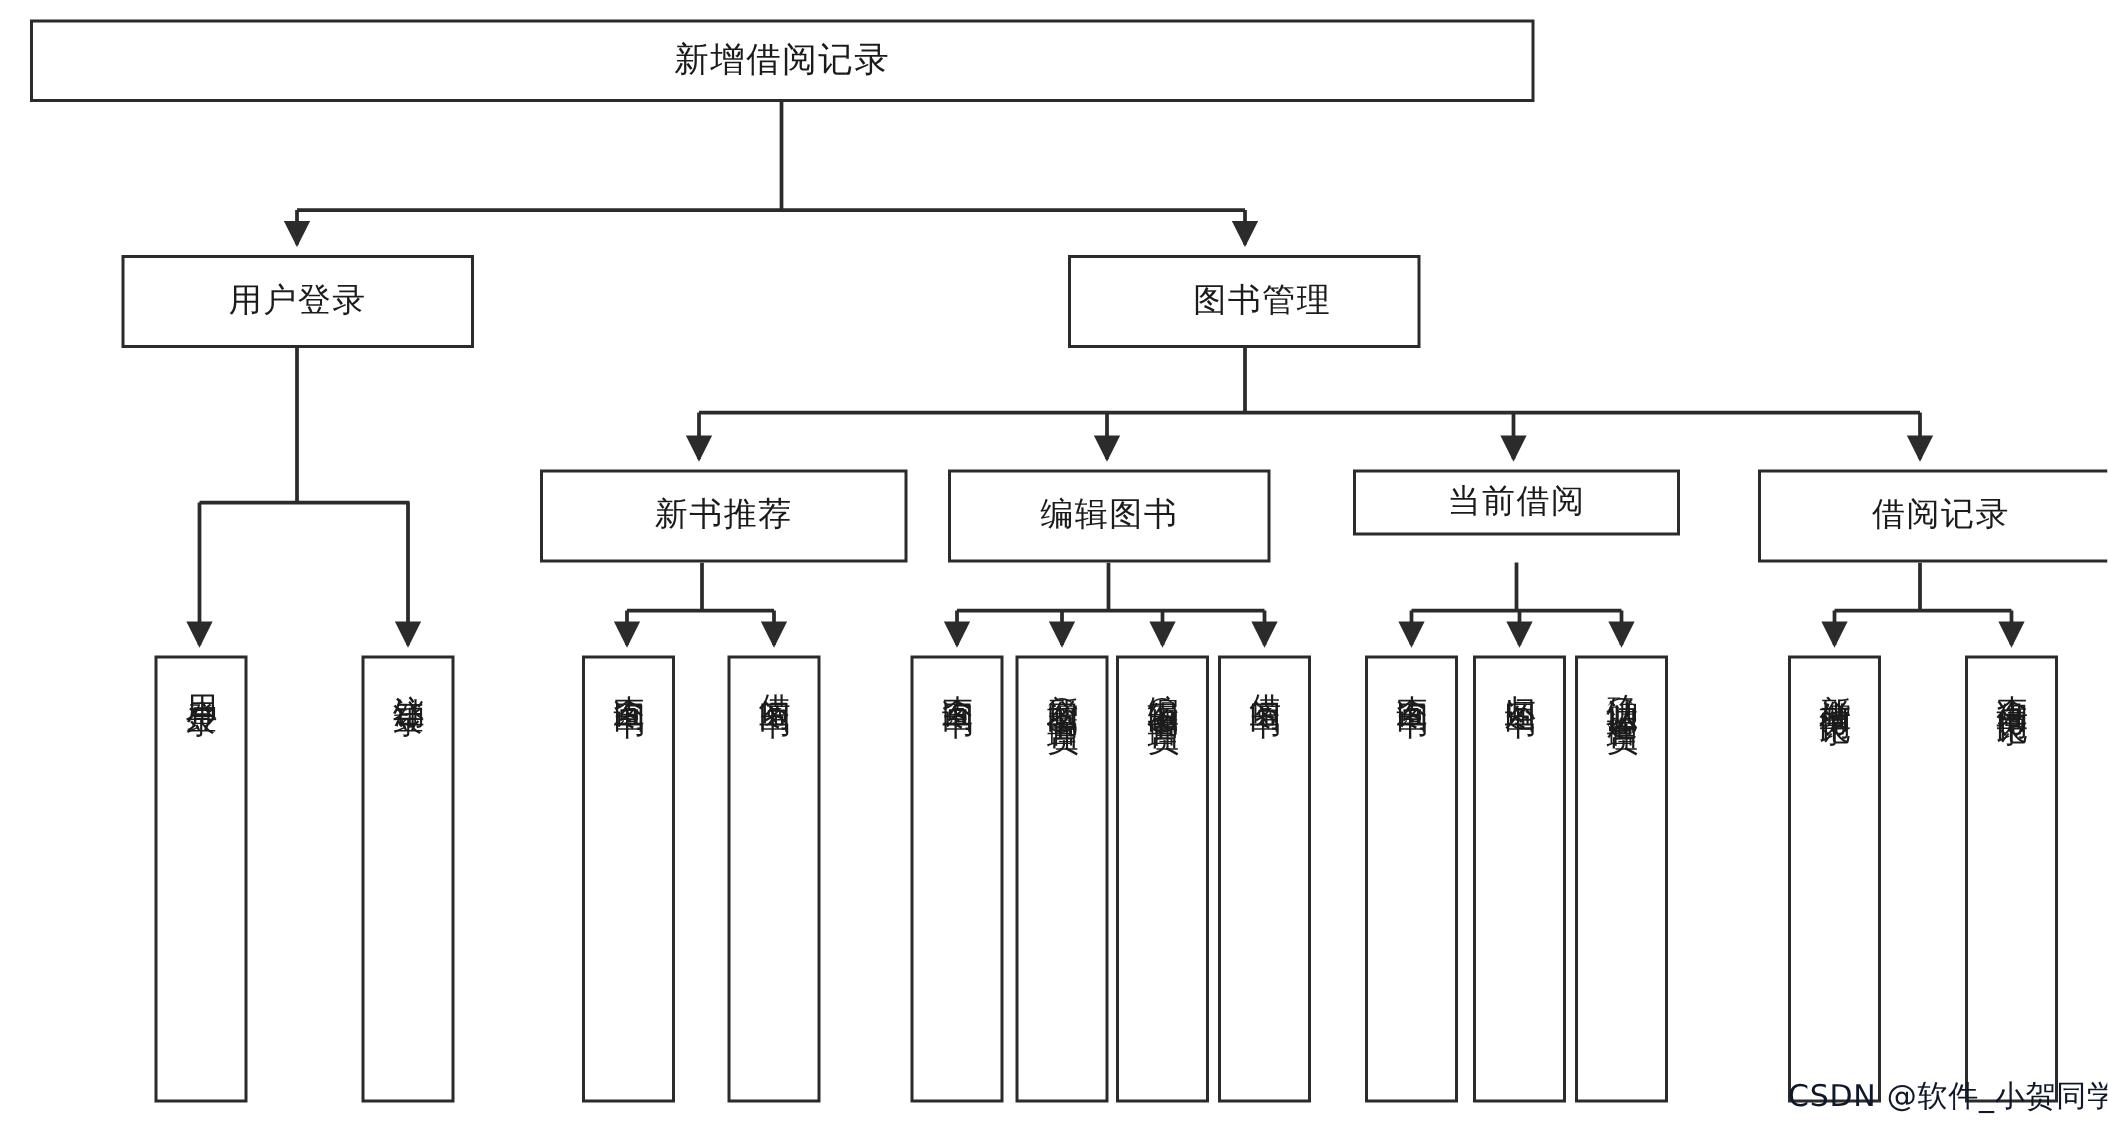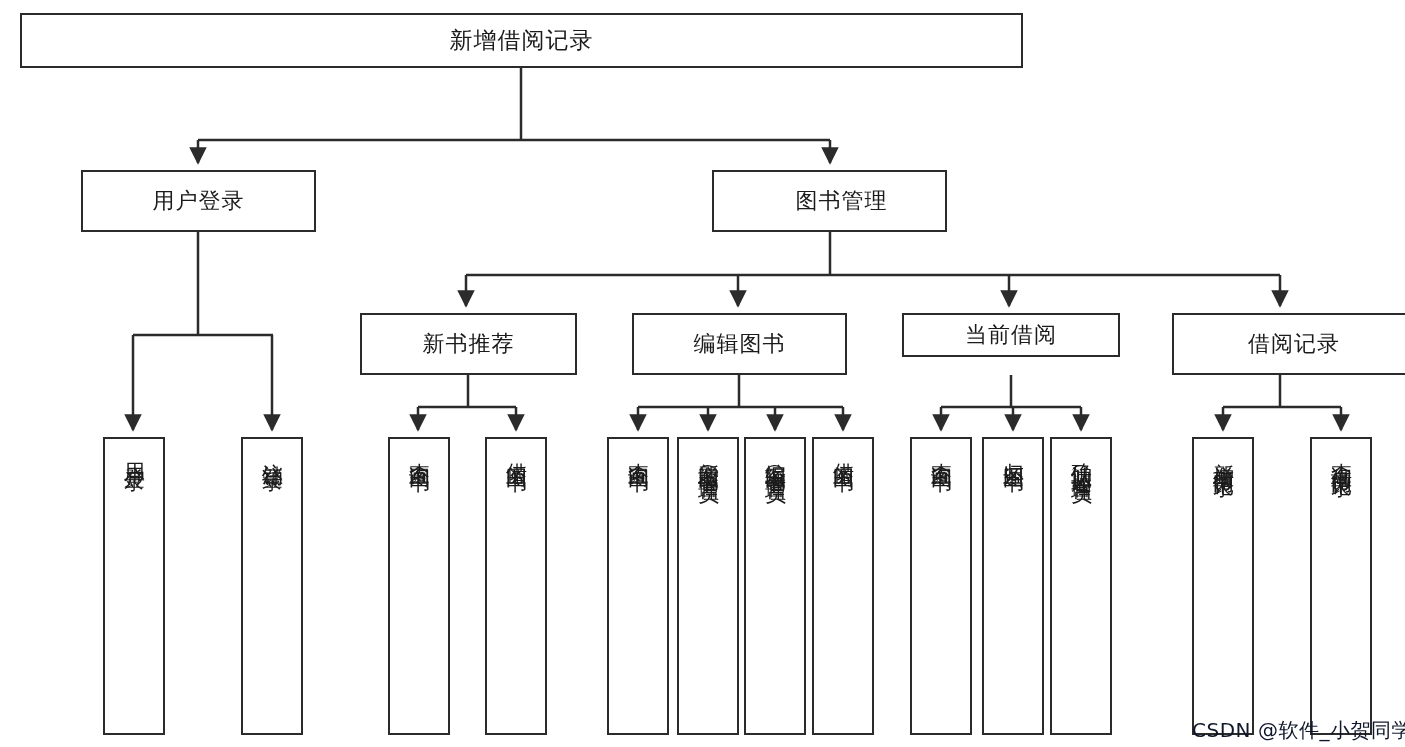--- a/index.html
+++ b/index.html
@@ -125,21 +125,21 @@
     <span>新增借阅记录</span>
   </div>
 
   <div class="node horiz" style="left:81px; top:170px; width:235px; height:62px;">
     <span>用户登录</span>
   </div>
   <div class="node horiz" style="left:712px; top:170px; width:235px; height:62px;padding-left:24px;">
     <span>图书管理</span>
   </div>
 
-  <div class="node horiz" style="left:360px; top:313px; width:217px; height:62px;">
+  <div class="node horiz" style="left:360px; top:313px; width:245px; height:62px;">
     <span>新书推荐</span>
   </div>
   <div class="node horiz" style="left:632px; top:313px; width:215px; height:62px;">
     <span>编辑图书</span>
   </div>
   <div class="node horiz" style="left:902px; top:313px; width:218px; height:44px;">
     <span>当前借阅</span>
   </div>
   <div class="node horiz" style="left:1172px; top:313px; width:244px; height:62px;">
     <span>借阅记录</span>

